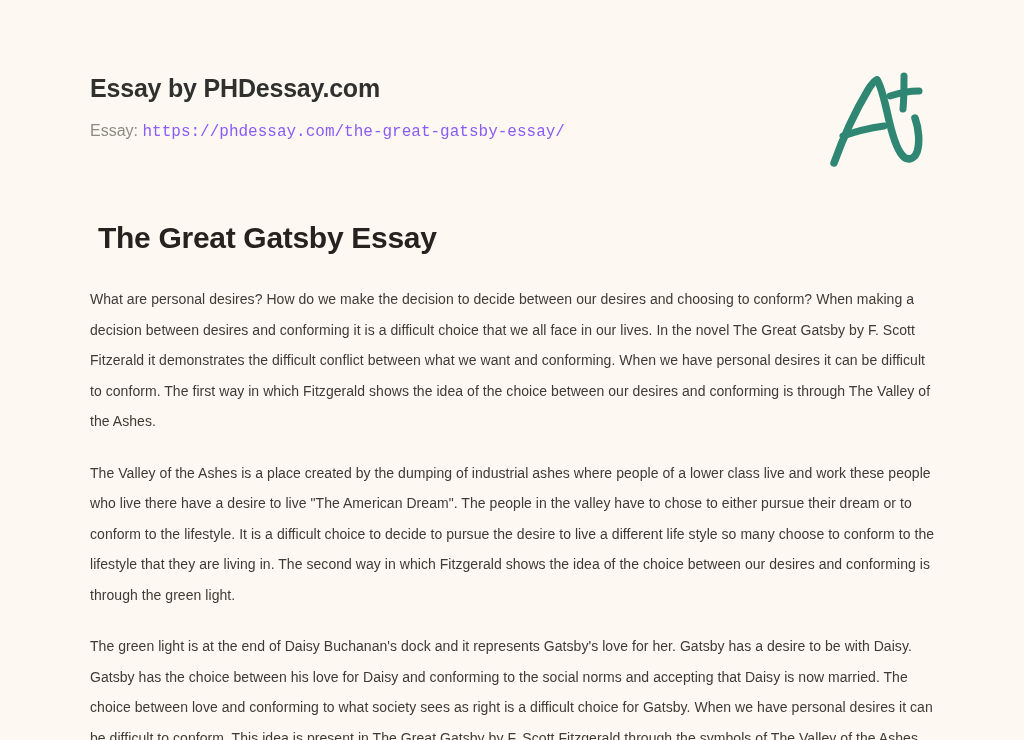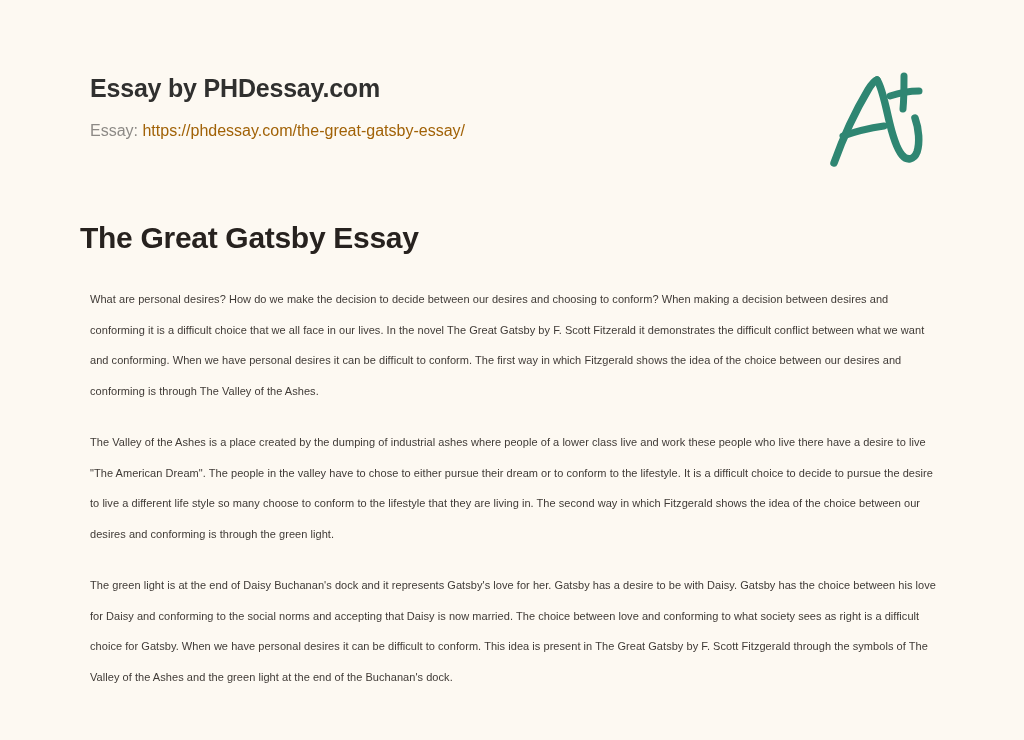--- a/index.html
+++ b/index.html
@@ -51,22 +51,23 @@
     font-size: 16px;
     white-space: nowrap;
     line-height: 22px;
   }
 
   .source-label {
     color: #8d8a86;
   }
 
   .source-url {
-    color: #a16207;
+    color: #8b5cf6;
     text-decoration: none;
+    font-family: Liberation Mono, monospace;
   }
 
   
   .logo {
     position: absolute;
     left: 818px;
     top: 66px;
     width: 116px;
     height: 108px;
   }
@@ -79,39 +80,39 @@
 
   
   .article {
     position: absolute;
     left: 0;
     top: 196px;
     width: 1024px;
   }
 
   .essay-title {
-    margin-left: 72px;
+    margin-left: 90px;
     margin-right: 90px;
     padding-left: 8px;
     font-size: 30px;
     font-weight: bold;
     color: #27221f;
     letter-spacing: -0.3px;
     line-height: 40px;
     padding-top: 22px;
     padding-bottom: 26px;
   }
 
   .body-copy {
     margin-left: 90px;
     margin-right: 86px;
   }
 
   .paragraph {
-    font-size: 11px;
+    font-size: 14px;
     line-height: 30.5px;
     color: #3f3a36;
     margin-bottom: 21px;
     text-align: left;
     letter-spacing: 0.05px;
   }
 
   .paragraph:last-child { margin-bottom: 0; }
 </style>
 </head>

